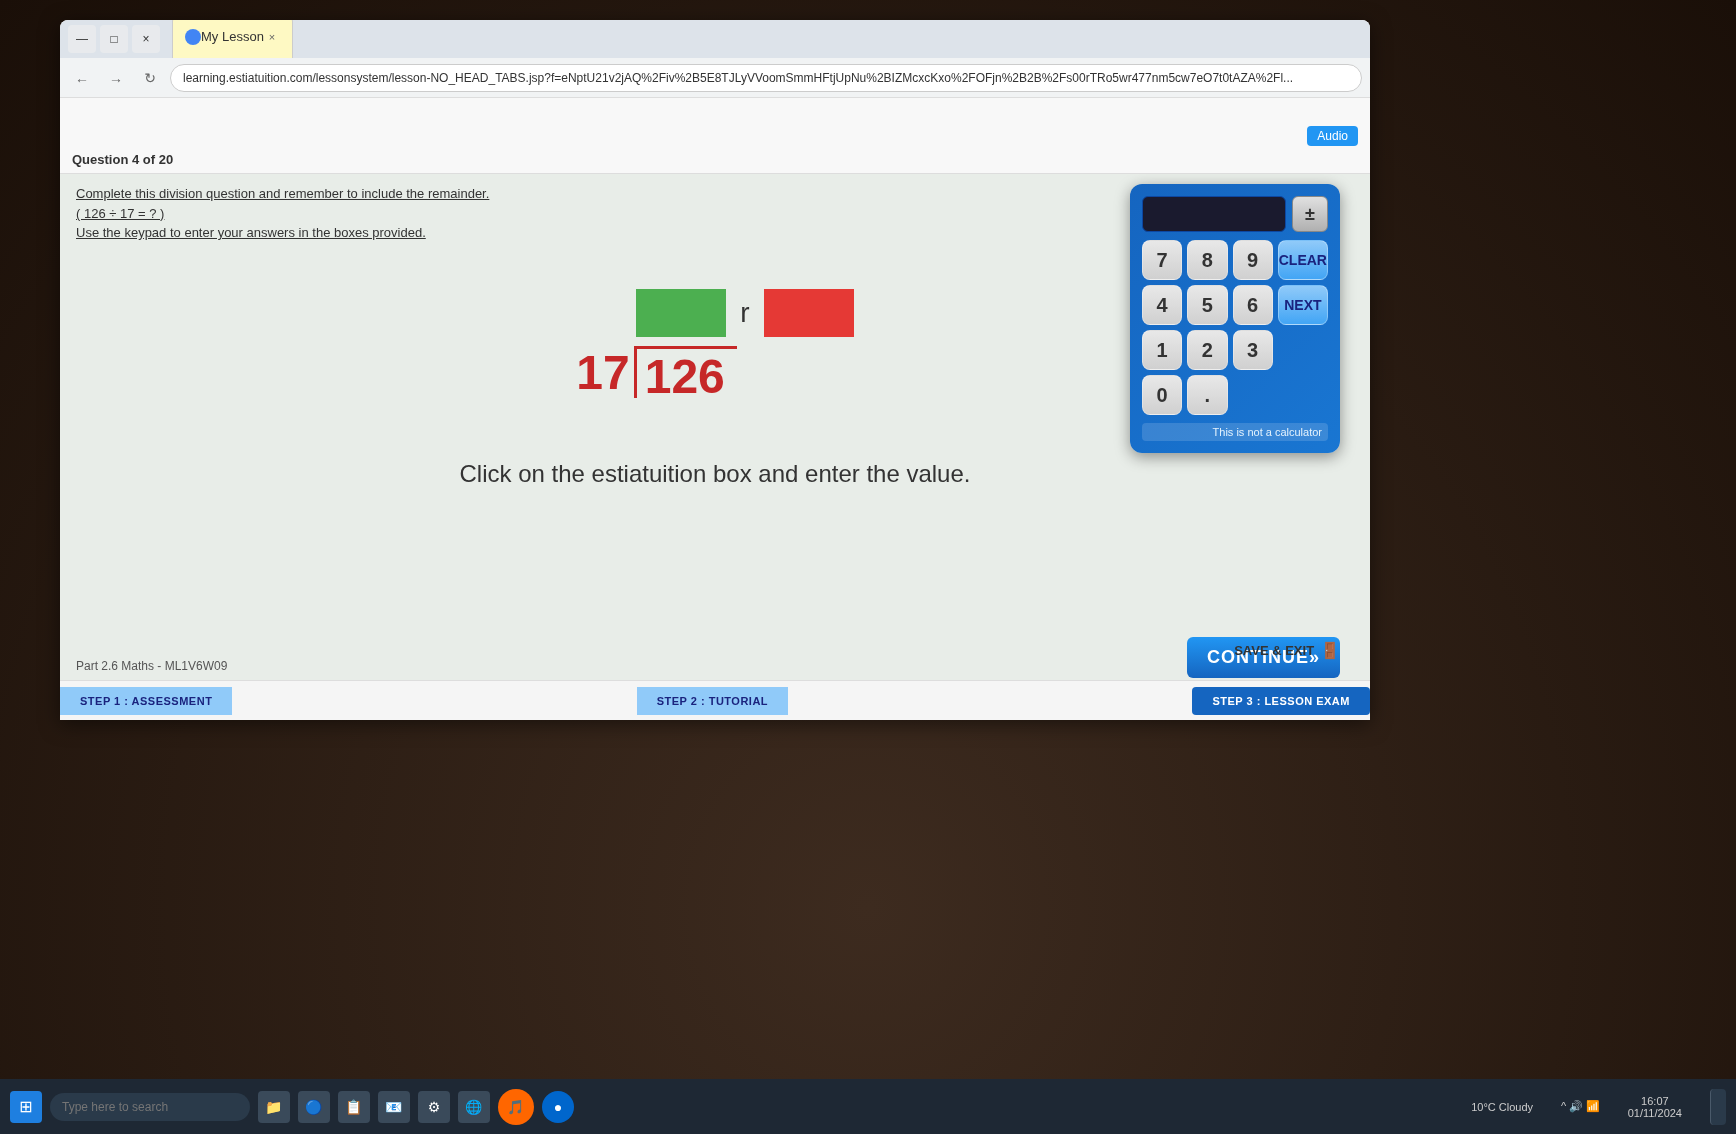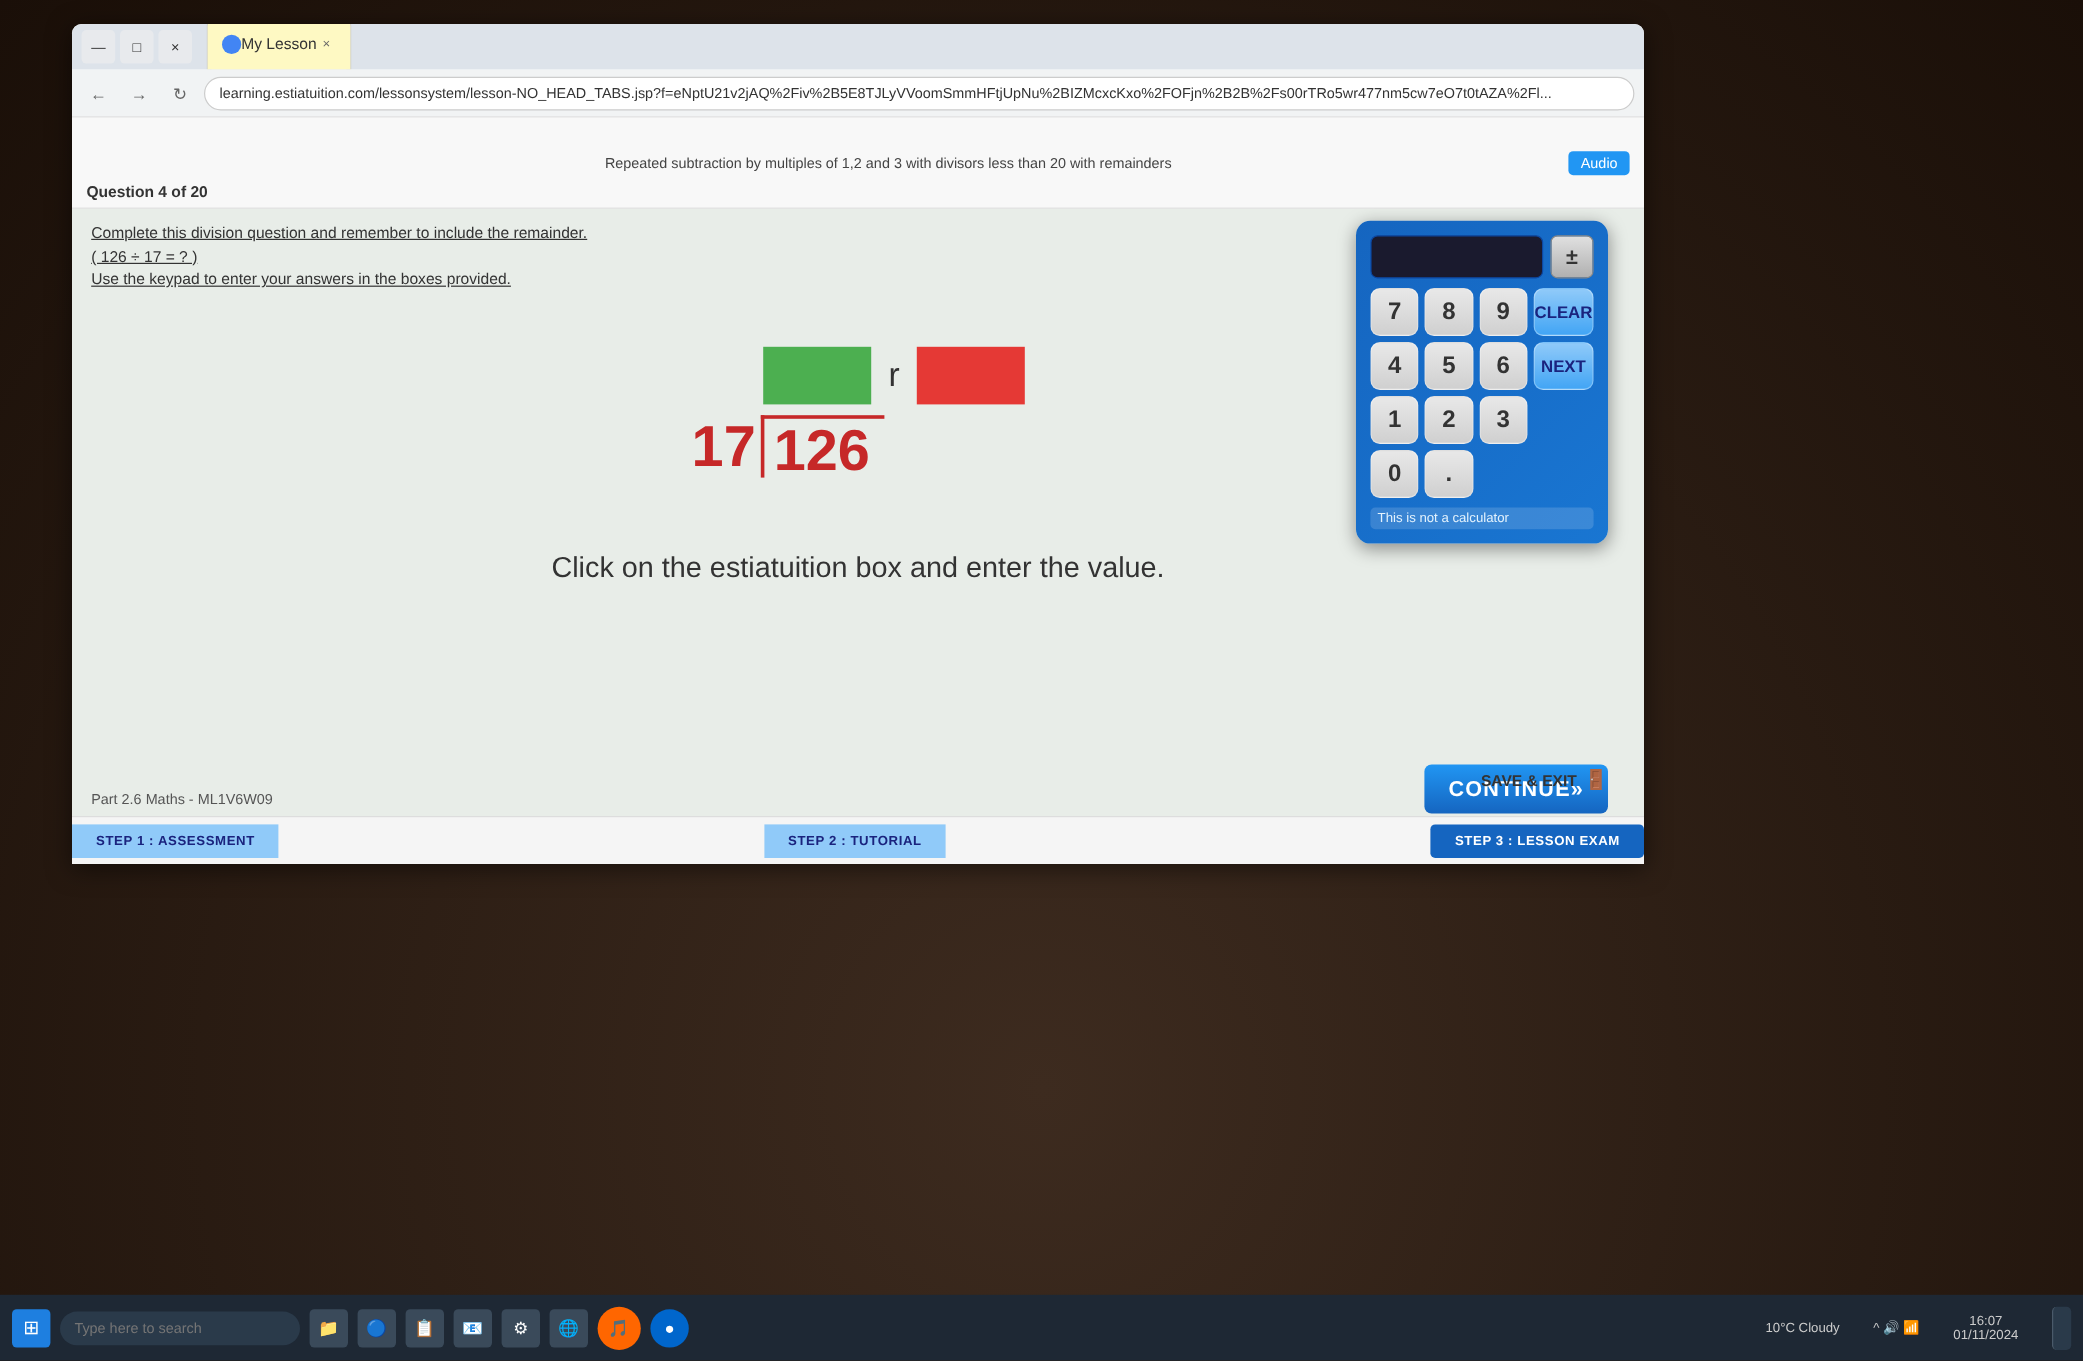--- a/index.html
+++ b/index.html
@@ -345,21 +345,21 @@
     }
 
     .key-btn.zero-btn {
       grid-column: span 1;
     }
 
     .key-btn.dot-btn {
     }
 
     .calculator-note {
-      text-align: left;
+      text-align: right;
       color: #e3f2fd;
       font-size: 11px;
       margin-top: 8px;
       background: rgba(255,255,255,0.15);
       border-radius: 4px;
       padding: 3px 6px;
     }
 
     
     .continue-btn {
@@ -511,21 +511,20 @@
 
   <div class="address-bar">
     <button class="nav-btn">←</button>
     <button class="nav-btn">→</button>
     <button class="nav-btn">↻</button>
     <input class="url-bar" type="text" value="learning.estiatuition.com/lessonsystem/lesson-NO_HEAD_TABS.jsp?f=eNptU21v2jAQ%2Fiv%2B5E8TJLyVVoomSmmHFtjUpNu%2BIZMcxcKxo%2FOFjn%2B2B%2Fs00rTRo5wr477nm5cw7eO7t0tAZA%2Fl..." style="">
   </div>
 
   <div class="question-header">
     <span class="question-label">Question 4 of 20</span>
-    <span class="lesson-title">Repeated subtraction by multiples of 1,2 and 3 with divisors less than 20 with remainders</span>
     <button class="audio-btn">Audio</button>
   </div>
 
   <div class="content-area">
 
     <div class="instructions">
       <div>Complete this division question and remember to include the remainder.</div>
       <div>( 126 ÷ 17 = ? )</div>
       <div>Use the keypad to enter your answers in the boxes provided.</div>
     </div>

